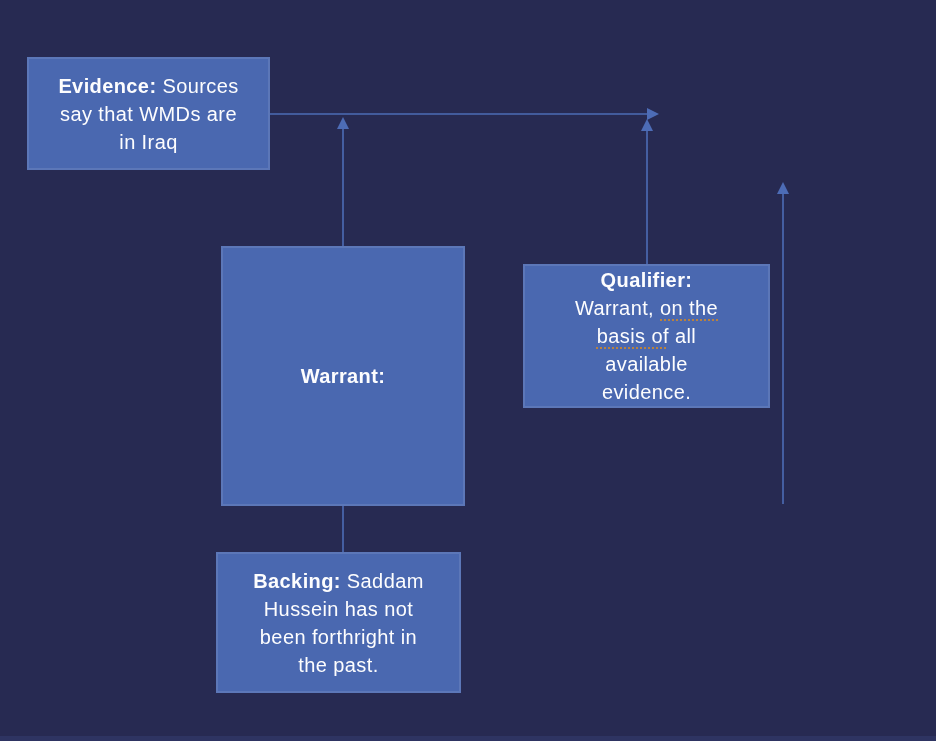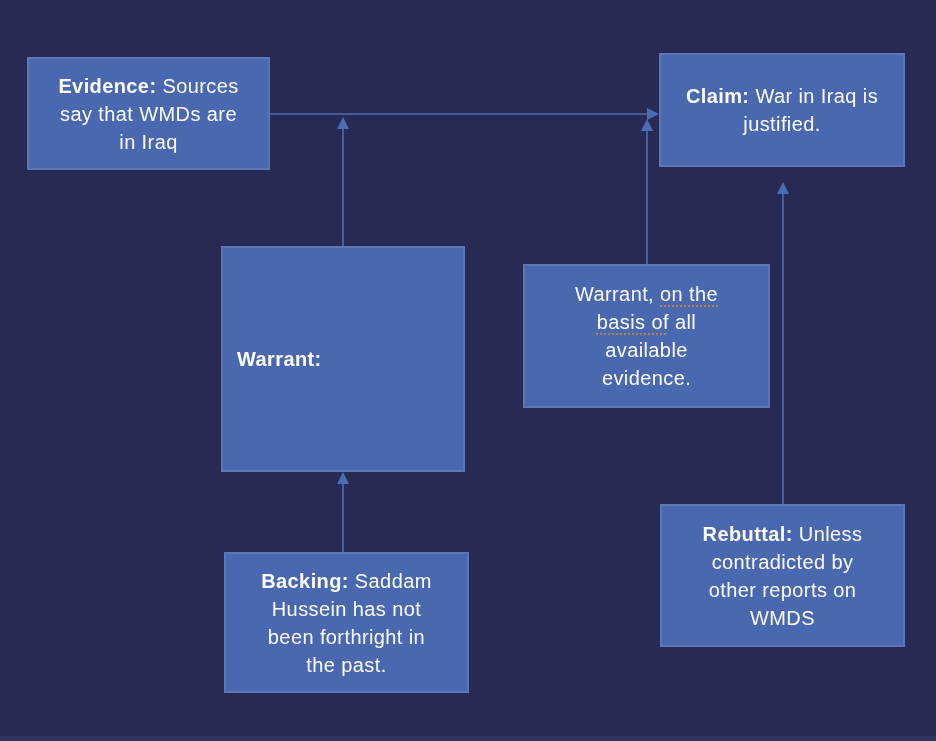--- a/index.html
+++ b/index.html
@@ -33,43 +33,44 @@
   }
   .arrow-line{stroke:var(--arrow);stroke-width:1.6;fill:none;}
   .arrow-head{fill:var(--arrow);stroke:none;}
   .box{
     position:absolute;
     background:var(--box-fill);
     border:2px solid var(--box-border);
     color:var(--text);
     display:flex;
     align-items:center;
+    justify-content:center;
     text-align:center;
   }
   .box-text{
     font-size:20px;
     line-height:28px;
     letter-spacing:0.4px;
     color:var(--text);
   }
   .lbl{font-weight:700;}
   .lbl.block{display:block;}
   .u-dotted{
     text-decoration-line:underline;
     text-decoration-style:dotted;
     text-decoration-color:var(--spellcheck-underline);
     text-decoration-thickness:2px;
     text-underline-offset:4px;
   }
   
   .evidence { left:27px;  top:57px;  width:243px; height:113px; padding:0 22px; }
   .claim    { left:659px; top:53px;  width:246px; height:114px; padding:0 24px; }
-  .warrant  { left:221px; top:246px; width:244px; height:226px; padding:0 14px; }
+  .warrant  { left:221px; top:246px; width:244px; height:260px; padding:0 14px; }
   .qualifier{ left:523px; top:264px; width:247px; height:144px; padding:0 36px; }
-  .backing  { left:224px; top:552px; width:245px; height:141px; padding:0 26px; }
+  .backing  { left:216px; top:552px; width:245px; height:141px; padding:0 26px; }
   .rebuttal { left:660px; top:504px; width:245px; height:143px; padding:0 28px; }
 </style>
 </head>
 <body>
 
 <div class="canvas">
 
   <svg class="connectors" viewBox="0 0 936 741" xmlns="http://www.w3.org/2000/svg">
 
     <line class="arrow-line" x1="270" y1="114" x2="648" y2="114"></line>
@@ -86,41 +87,33 @@
 
     <line class="arrow-line" x1="783" y1="504" x2="783" y2="194"></line>
     <polygon class="arrow-head" points="783,182 777,194 789,194"></polygon>
   </svg>
 
   <div class="box evidence">
     <p class="box-text"><b class="lbl">Evidence:</b>
       <span>Sources say that WMDs are in Iraq</span></p>
   </div>
 
-  <div class="box claim">
-    <p class="box-text"><b class="lbl">Claim:</b>
-      <span>War in Iraq is justified.</span></p>
-  </div>
 
   <div class="box warrant">
     <p class="box-text"><b class="lbl block">Warrant:</b>
       </p>
   </div>
 
   <div class="box qualifier">
-    <p class="box-text">
+    <p class="box-text"><b class="lbl block">Qualifier:</b>
       <span>Warrant,</span>
       <span class="u-dotted">on the basis of</span>
       <span>all available evidence.</span></p>
   </div>
 
   <div class="box backing">
     <p class="box-text"><b class="lbl">Backing:</b>
       <span>Saddam Hussein has not been forthright in the past.</span></p>
   </div>
 
-  <div class="box rebuttal">
-    <p class="box-text"><b class="lbl">Rebuttal:</b>
-      <span>Unless contradicted by other reports on WMDS</span></p>
-  </div>
 
   <div class="edge-strip"></div>
 </div>
 
 </body></html>

